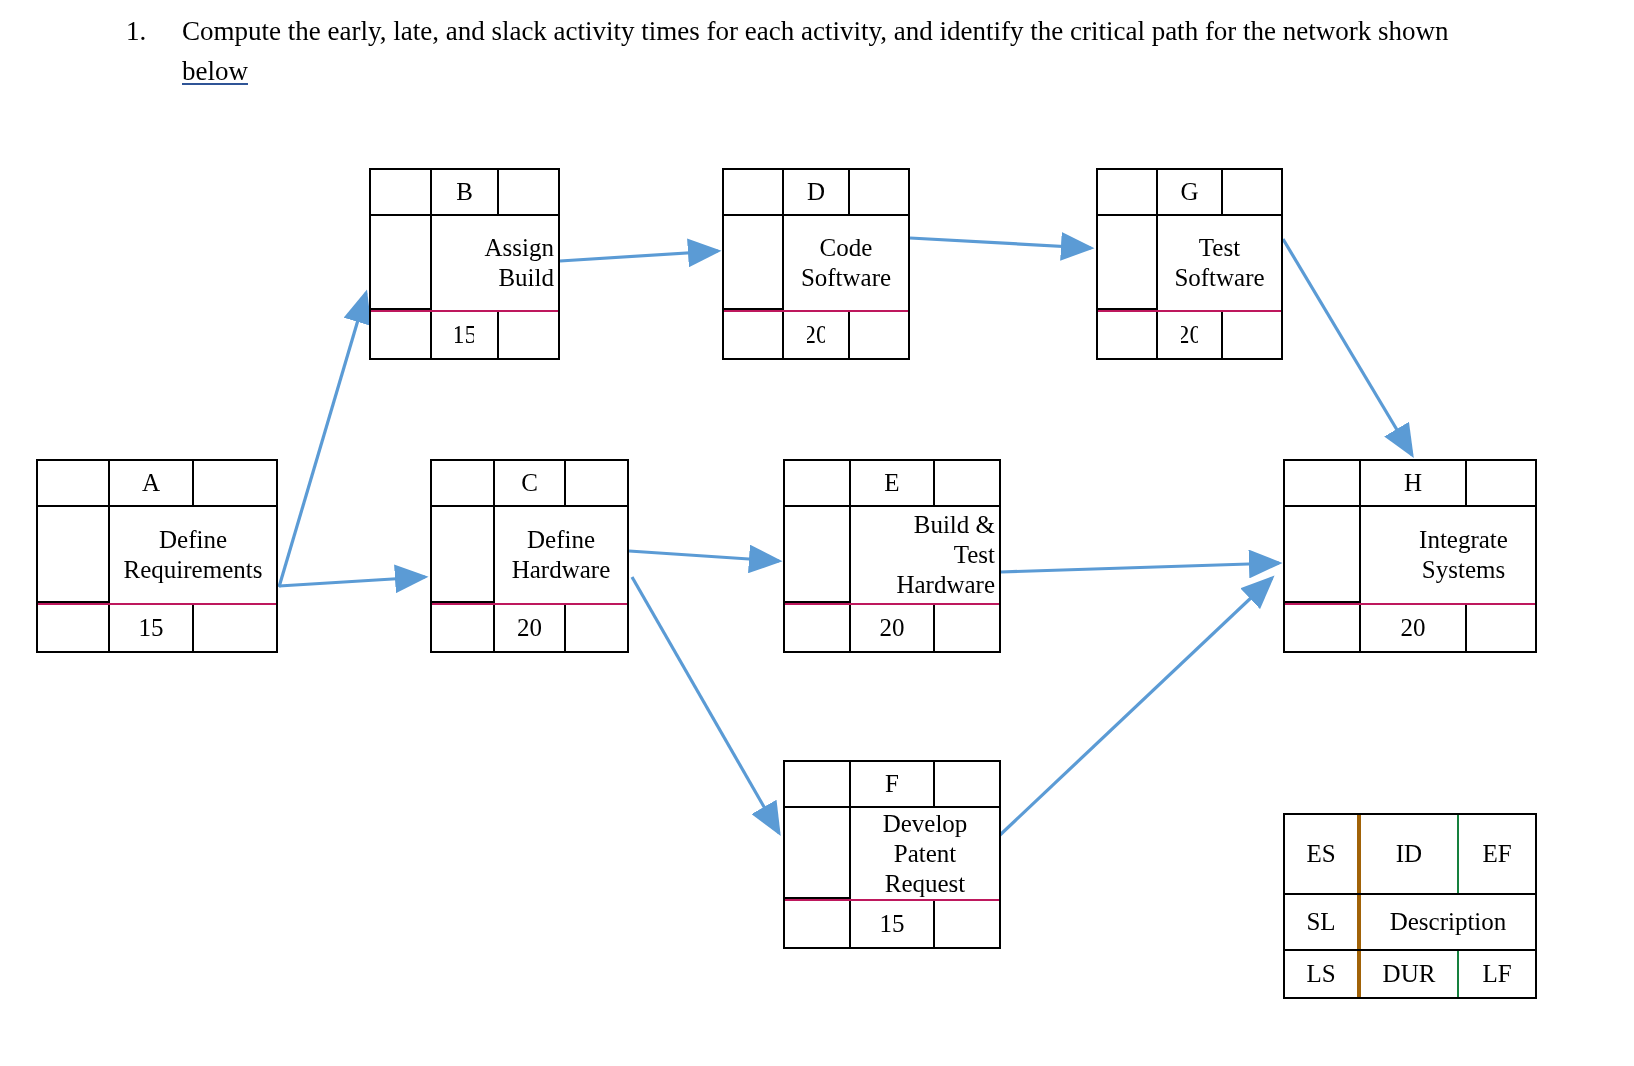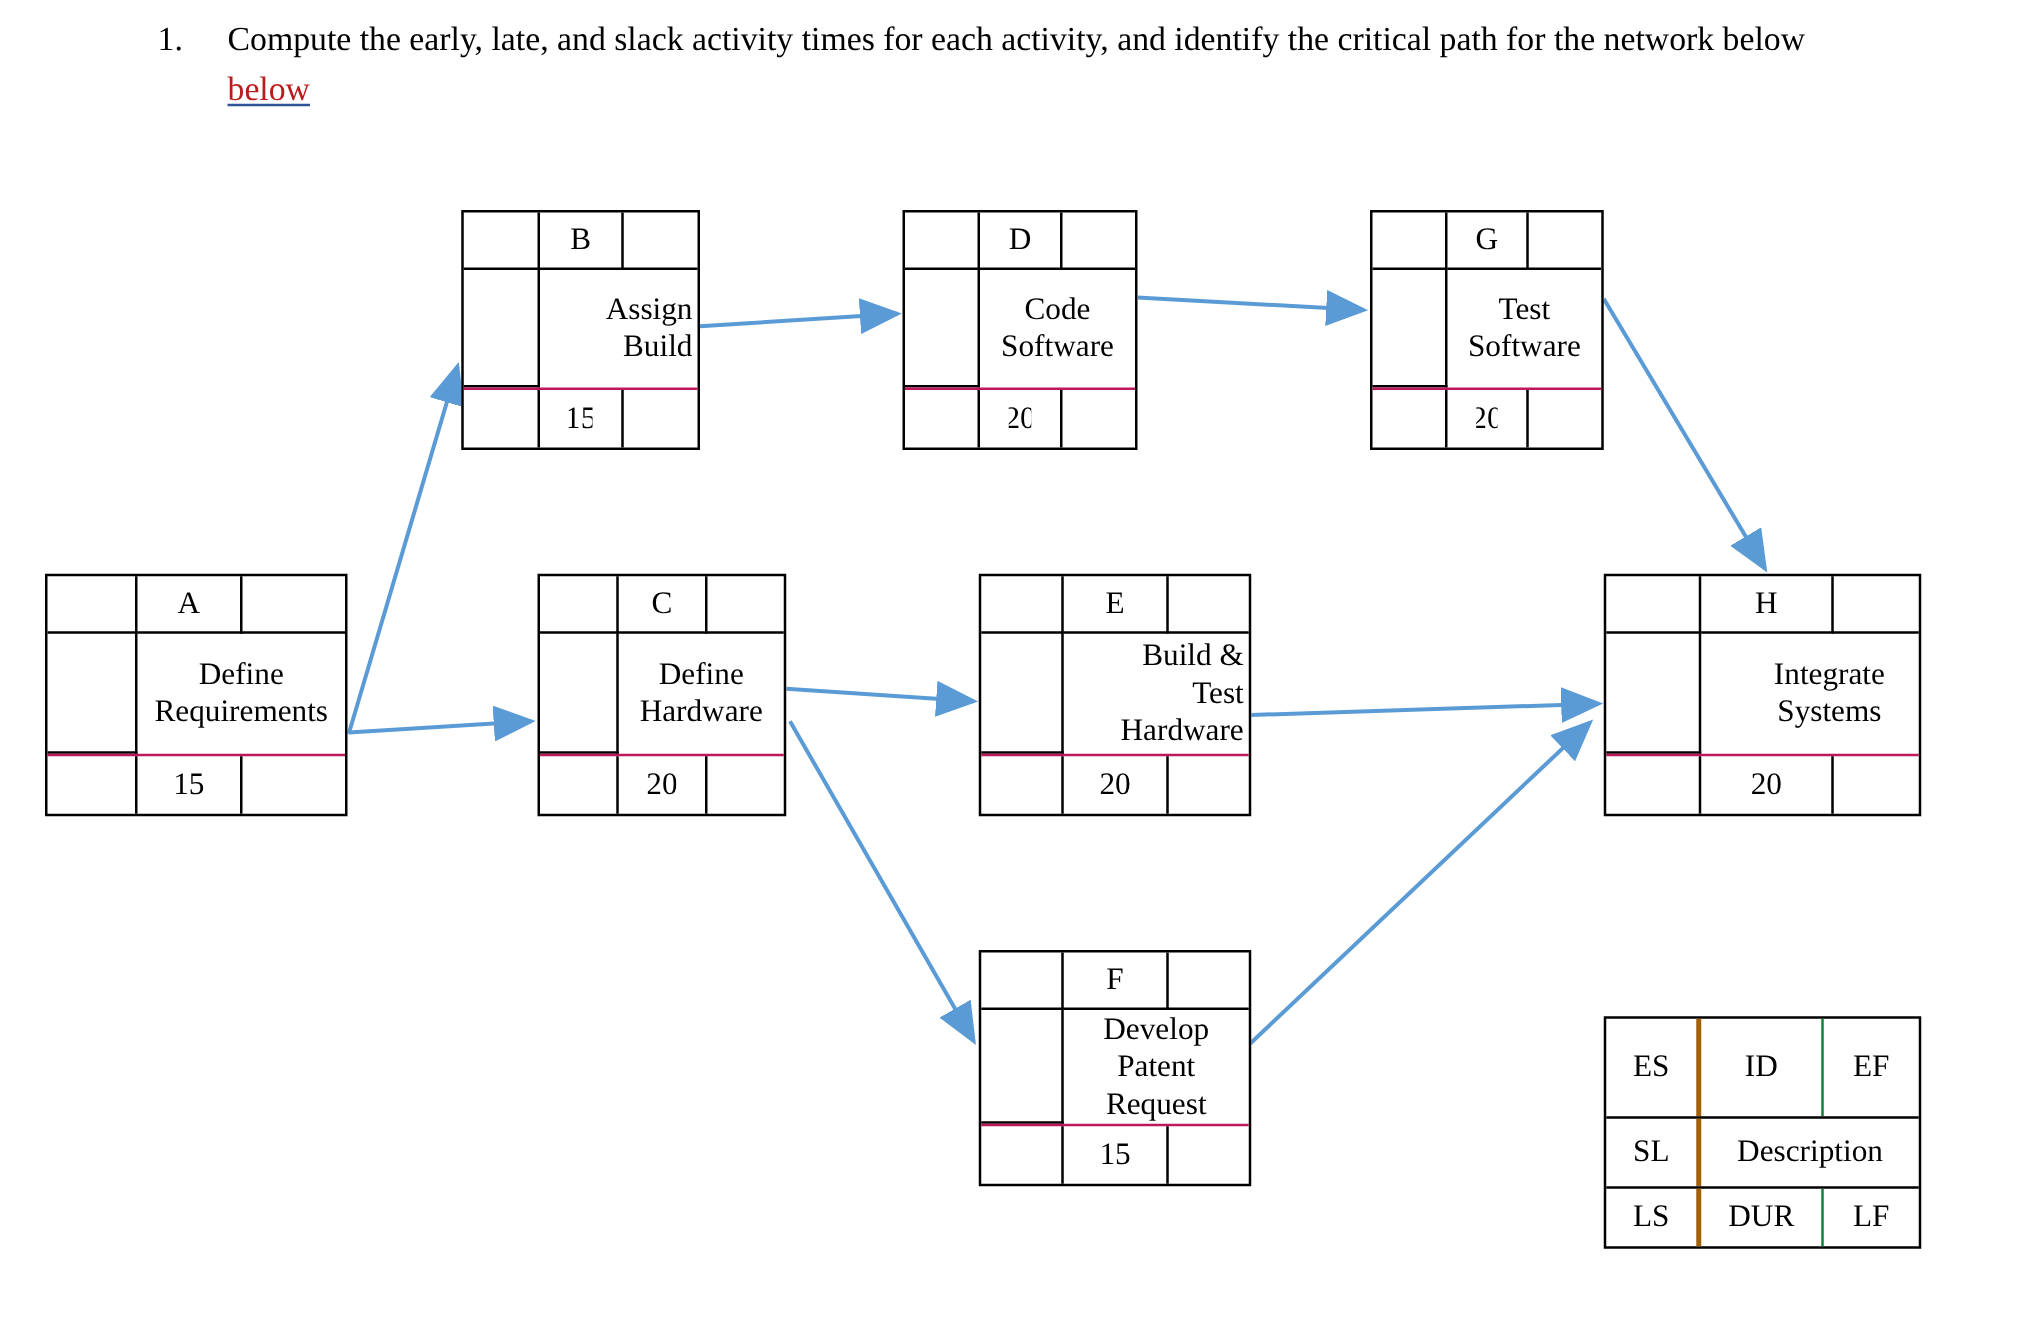--- a/index.html
+++ b/index.html
@@ -28,21 +28,21 @@
     line-height: 1.48;
   }
   #question .num {
     width: 56px;
     flex: 0 0 56px;
   }
   #question .qtext {
     flex: 1 1 auto;
   }
   #question .qlink {
-    color: #b91c1c;
+    color: #000000;
     text-decoration: underline;
     text-decoration-color: #2f5496;
     text-underline-offset: 3px;
   }
 
   
   #diagram {
     position: absolute;
     left: 0;
     top: 0;
@@ -137,21 +137,21 @@
   #legend .lcell.a { flex: 0 0 76px; border-right: 4px solid #a16207; }
   #legend .lcell.b { flex: 1 1 auto; }
   #legend .lcell.c { flex: 0 0 78px; border-left: 2px solid #15803d; font-family: Liberation Serif, serif; }
   #legend .lcell.bwide { flex: 1 1 auto; }
 </style>
 </head>
 <body>
 
 <div id="question">
   <span class="num">1.</span>
-  <span class="qtext"><span>Compute the early, late, and slack activity times for each activity, and identify the critical path for the network below </span><a class="qlink" href="#">below</a></span>
+  <span class="qtext"><span>Compute the early, late, and slack activity times for each activity, and identify the critical path for the network shown </span><a class="qlink" href="#">below</a></span>
 </div>
 
 <div id="diagram">
 
   <svg id="arrow-layer" viewBox="0 0 1634 1066">
     <defs>
       <marker id="ah" markerWidth="11" markerHeight="9" refX="9.4" refY="4.5" orient="auto" markerUnits="strokeWidth">
         <path d="M0,0 L10.5,4.5 L0,9 z" fill="#5B9BD5"></path>
       </marker>
     </defs>

